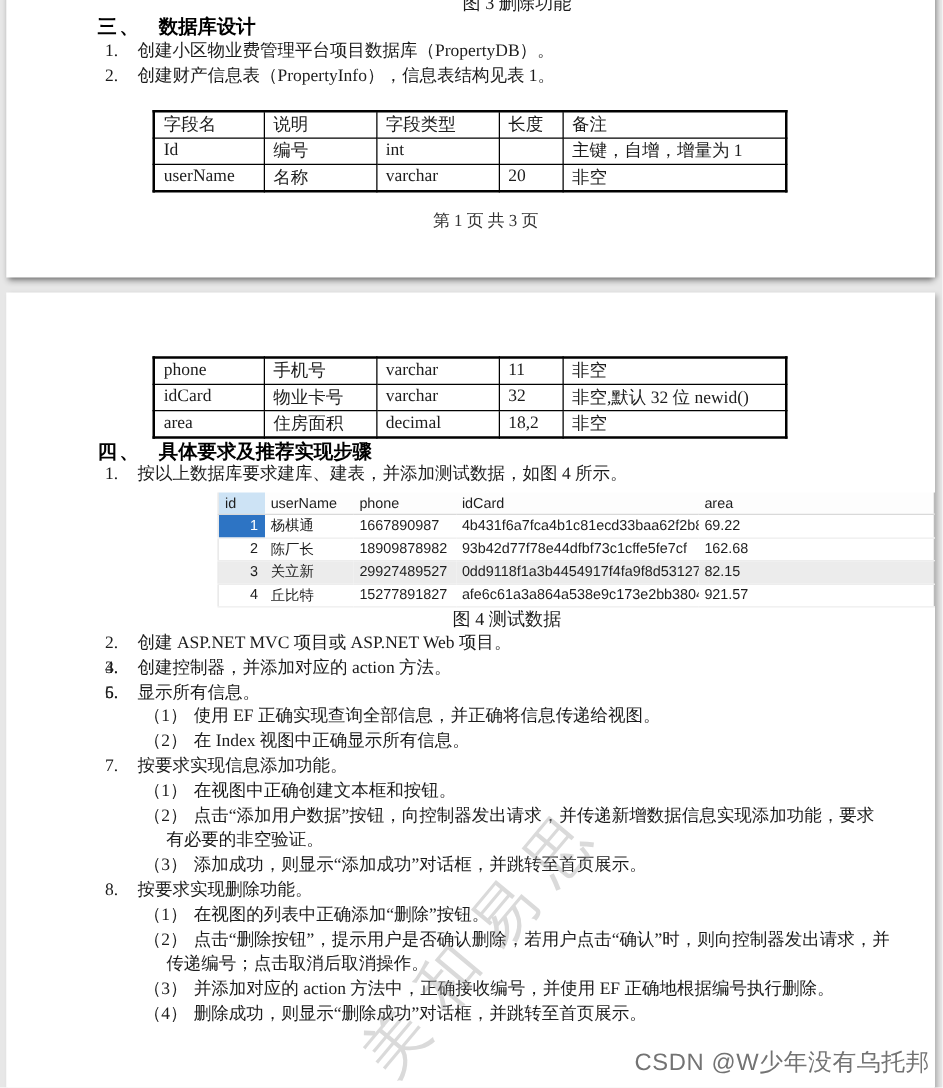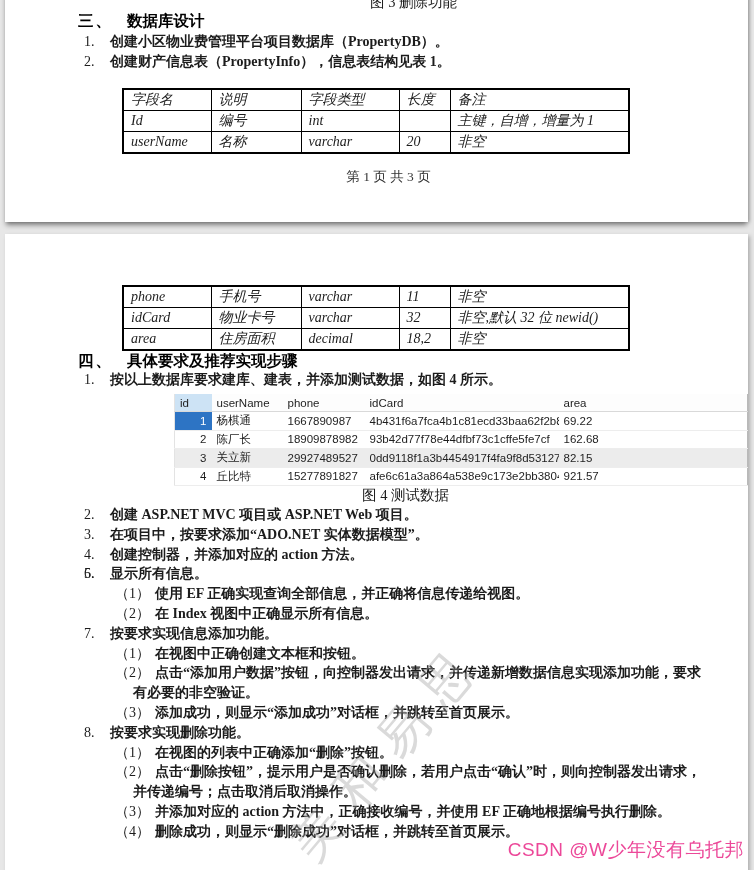--- a/index.html
+++ b/index.html
@@ -29,34 +29,34 @@
   .heading .hnum{margin-right:14px;letter-spacing:2px;}
 
   
   .li{position:relative;font-size:14px;line-height:19.8px;}
   .li .num{position:absolute;top:0;}
   .li.main{padding-left:105px;}
   .li.main .num{left:79px;}
   .li.sub{padding-left:128px;}
   .li.sub .num{left:110px;}
   .li.sub .txt{text-indent:22px;}
-  .li .txt{display:block;font-weight:bold;}
+  .li .txt{display:block;}
   .p1-list{position:absolute;left:0;top:42px;right:30px;}
   .p1-list .li{line-height:20px;}
   .intro-item{position:absolute;left:0;top:136px;right:30px;}
   .steps{position:absolute;left:0;top:271px;right:36px;}
 
   
   table.doctable{position:absolute;left:117px;border-collapse:collapse;table-layout:fixed;width:506px;
     font-size:14px;background:#fff;border:2px solid #000;}
   table.t1{top:98px;}
   table.t2{top:51px;}
   table.doctable th,table.doctable td{
     border:1px solid #000;font-weight:normal;text-align:left;
-    padding:0 0 0 7px;height:20px;font-size:14px;white-space:nowrap;overflow:hidden;font-style:italic;}
+    padding:0 0 0 7px;height:20px;font-size:14px;white-space:nowrap;overflow:hidden;}
   col.w0{width:88px;}col.w1{width:90px;}col.w2{width:98px;}col.w3{width:51px;}col.w4{width:179px;}
 
   
   .grid{position:absolute;left:169px;top:160px;width:573px;border-collapse:collapse;table-layout:fixed;
     font-family:"Liberation Sans","DejaVu Sans",sans-serif;font-size:11.5px;color:#1e1e1e;
     border-right:1px solid #b9b9b9;border-left:1px solid #e3e3e3;}
   .grid col.g0{width:37px;}.grid col.g1{width:71px;}.grid col.g2{width:82px;}.grid col.g3{width:194px;}.grid col.g4{width:189px;}
   .grid th{font-weight:normal;text-align:left;padding:1px 0 1px 5px;height:15px;border-bottom:1px solid #d9d9d9;background:#fdfdfd;white-space:nowrap;}
   .grid th.idh{background:#cde3f5;}
   .grid td{padding:1px 0 1px 5px;height:15.5px;border-bottom:1px solid #ededed;white-space:nowrap;overflow:hidden;}
@@ -67,21 +67,21 @@
   
   .wm-diagonal{
     position:absolute;left:296px;top:586px;
     font-family:"Liberation Sans","DejaVu Sans",sans-serif;
     font-size:50px;letter-spacing:17px;color:#9f9f9f;opacity:0.38;
     transform:rotate(-50deg);transform-origin:0 50%;white-space:nowrap;pointer-events:none;
   }
   .wm-csdn{
     position:absolute;right:4px;top:603px;
     font-family:"Liberation Sans","DejaVu Sans",sans-serif;
-    font-size:19px;color:#ec4899;letter-spacing:0.5px;white-space:nowrap;
+    font-size:19px;color:#737373;letter-spacing:0.5px;white-space:nowrap;
   }
 </style>
 </head>
 <body>
 
 <div>
 
   <div class="page page1">
     <div class="fig-caption fig3">图 3 删除功能</div>
 
@@ -250,21 +250,20 @@
 
     <div class="steps">
 
         <div class="li main">
           <span class="num">2.</span>
           <span class="txt">创建 ASP.NET MVC 项目或 ASP.NET Web 项目。</span>
         </div>
 
         <div class="li main">
           <span class="num">3.</span>
-          <span class="txt">在项目中，按要求添加“ADO.NET 实体数据模型”。</span>
         </div>
 
         <div class="li main">
           <span class="num">4.</span>
           <span class="txt">创建控制器，并添加对应的 action 方法。</span>
         </div>
 
         <div class="li main">
           <span class="num">5.</span>
         </div>

